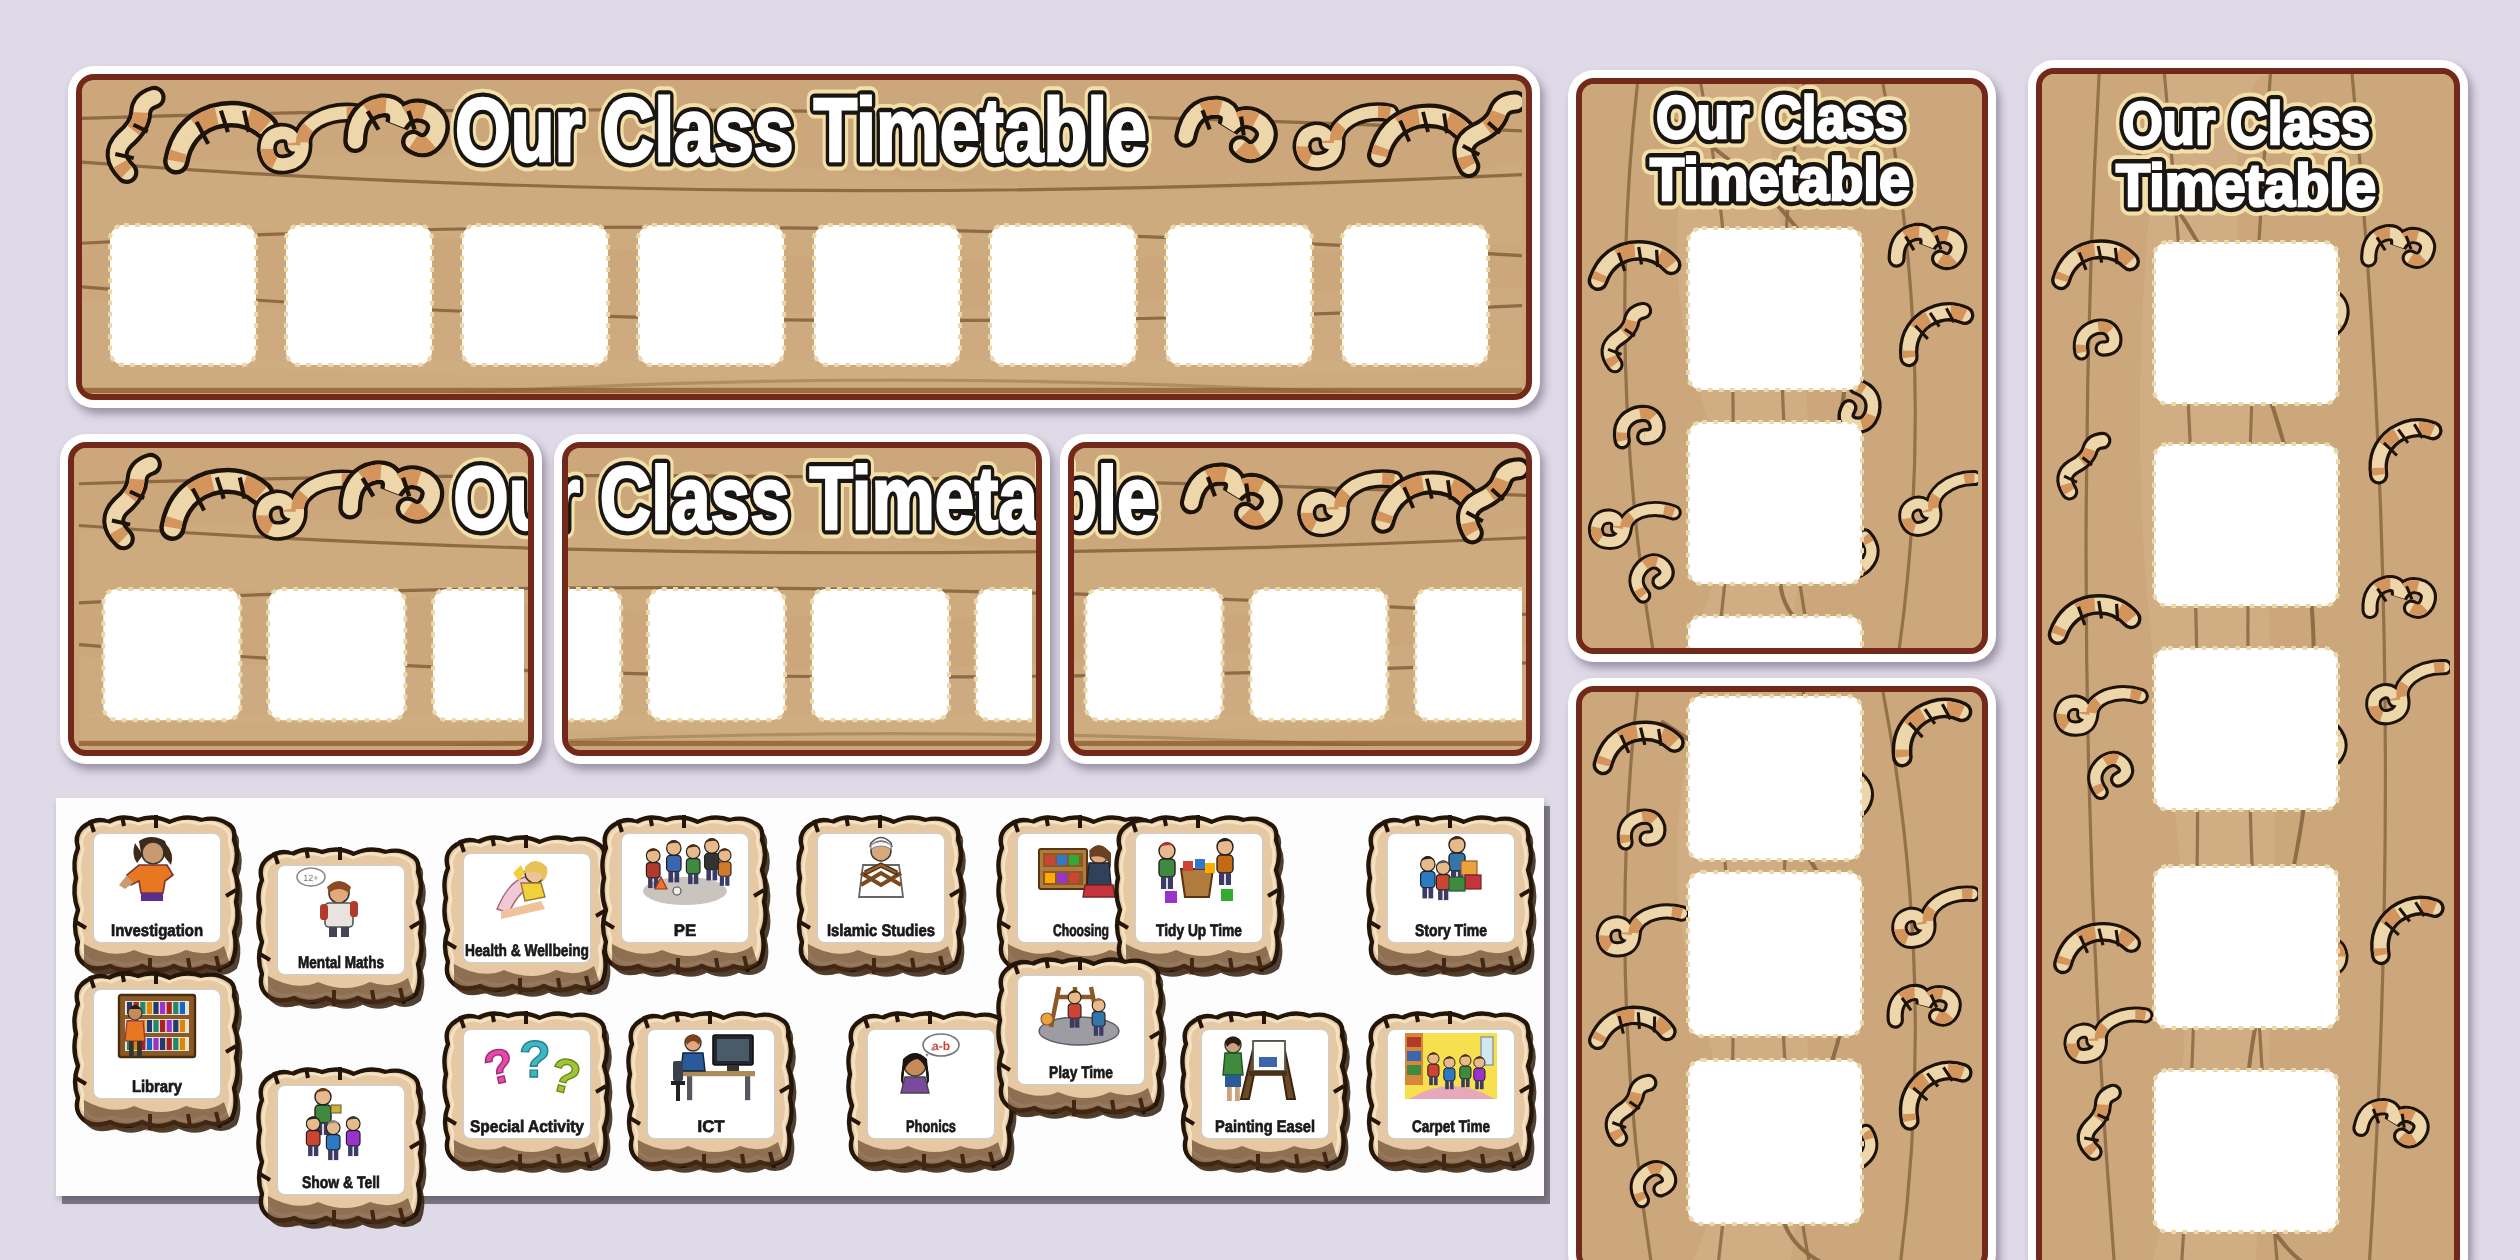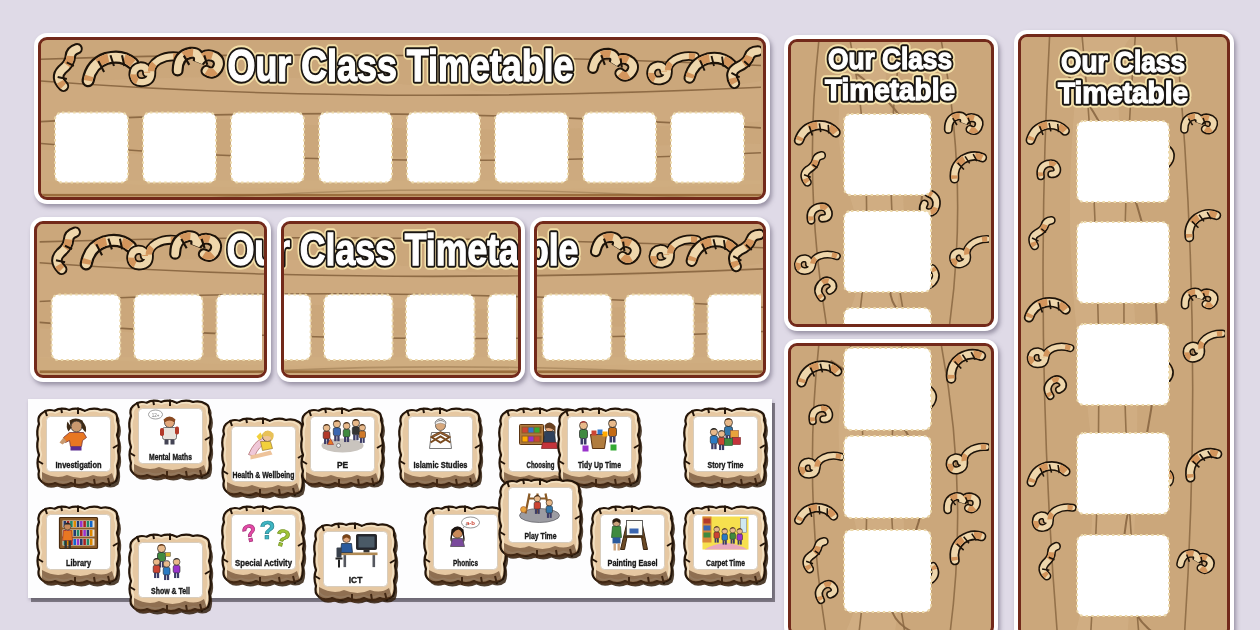--- a/index.html
+++ b/index.html
@@ -288,21 +288,21 @@
           <path d="M12 3 Q10 9 13 13 L16 9 Z" fill="#3d2a16"></path>
           <path d="M27 3 Q32 8 30 14 L26 9 Z" fill="#3d2a16"></path>
           <path d="M14 14 L28 14 L31 19 L27 22 L26 28 L15 28 L14 22 L10 24 L8 19 Z" fill="#e87722" stroke="#733" stroke-width="0.8"></path>
           <path d="M8 19 L4 24 L7 26 L11 23 Z" fill="#c9996f"></path>
           <rect x="15" y="28" width="11" height="4" fill="#5b2d91"></rect>
         </g>
       </g>
 <text x="45.5" y="64" text-anchor="middle" font-family="Liberation Sans, sans-serif" font-weight="bold" font-size="8.4" fill="#191919" stroke="#191919" stroke-width="0.35" textLength="46" lengthAdjust="spacingAndGlyphs">Investigation</text>
 </svg></div>
 
-<div style="position:absolute;left:125.4px;top:396px;width:91px;height:90px">
+<div style="position:absolute;left:125.4px;top:420px;width:91px;height:90px">
 <svg width="91" height="90" viewBox="0 0 91 90">
 <use href="#parch"></use>
 
 <rect x="13.5" y="12.5" width="64" height="55" rx="4" fill="#fff" stroke="#d8cdbd" stroke-width="1"></rect>
 <g transform="translate(22.5 14.5)">
         <g>
           <ellipse cx="8" cy="4" rx="7" ry="4.5" fill="#fff" stroke="#888" stroke-width="0.8"></ellipse>
           <text x="8" y="6" font-size="4.5" text-anchor="middle" font-family="Liberation Sans" fill="#777">12+</text>
           <circle cx="22" cy="12" r="5" fill="#e3a87c" stroke="#333" stroke-width="0.8"></circle>
           <path d="M16 9 Q22 3 28 9 L27 12 Q22 8 17 12 Z" fill="#8a4a22"></path>
@@ -488,21 +488,21 @@
             <rect x="6.4" y="17" width="2.6" height="6" fill="#3b3b66"></rect>
           </g>
           <rect x="28" y="12" width="8" height="7" fill="#e8a33c" stroke="#953" stroke-width="0.6"></rect>
           <rect x="30" y="19" width="8" height="7" fill="#c4343c" stroke="#722" stroke-width="0.6"></rect>
           <rect x="22" y="20" width="8" height="7" fill="#3f8a3f" stroke="#253" stroke-width="0.6"></rect>
         </g>
       </g>
 <text x="45.5" y="64" text-anchor="middle" font-family="Liberation Sans, sans-serif" font-weight="bold" font-size="8.4" fill="#191919" stroke="#191919" stroke-width="0.35" textLength="36" lengthAdjust="spacingAndGlyphs">Story Time</text>
 </svg></div>
 
-<div style="position:absolute;left:33.0px;top:502px;width:91px;height:90px">
+<div style="position:absolute;left:33.0px;top:482px;width:91px;height:90px">
 <svg width="91" height="90" viewBox="0 0 91 90">
 <use href="#parch"></use>
 
 <rect x="13.5" y="12.5" width="64" height="55" rx="4" fill="#fff" stroke="#d8cdbd" stroke-width="1"></rect>
 <g transform="translate(22.5 14.5)">
         <g>
           <rect x="4" y="1" width="38" height="31" rx="1" fill="#8a5a26" stroke="#4a2c10" stroke-width="1.2"></rect>
           <rect x="7" y="4" width="32" height="7" fill="#e8e0d4"></rect>
           <rect x="7" y="13" width="32" height="7" fill="#e8e0d4"></rect>
           <rect x="7" y="22" width="32" height="7" fill="#e8e0d4"></rect>
@@ -592,21 +592,21 @@
 <g transform="translate(22.5 14.5)">
         <g font-family="Liberation Sans, sans-serif" font-weight="bold">
           <text x="4" y="26" font-size="24" fill="#e54aa8" stroke="#a12c74" stroke-width="0.7" transform="rotate(-14 6 26)">?</text>
           <text x="19" y="22" font-size="26" fill="#3fb6c4" stroke="#23808c" stroke-width="0.7">?</text>
           <text x="33" y="28" font-size="24" fill="#9fc437" stroke="#6e8c1e" stroke-width="0.7" transform="rotate(14 34 28)">?</text>
         </g>
       </g>
 <text x="45.5" y="64" text-anchor="middle" font-family="Liberation Sans, sans-serif" font-weight="bold" font-size="8.4" fill="#191919" stroke="#191919" stroke-width="0.35" textLength="57" lengthAdjust="spacingAndGlyphs">Special Activity</text>
 </svg></div>
 
-<div style="position:absolute;left:310.20000000000005px;top:519px;width:91px;height:90px">
+<div style="position:absolute;left:310.20000000000005px;top:502px;width:91px;height:90px">
 <svg width="91" height="90" viewBox="0 0 91 90">
 <use href="#parch"></use>
 
 <rect x="13.5" y="12.5" width="64" height="55" rx="4" fill="#fff" stroke="#d8cdbd" stroke-width="1"></rect>
 <g transform="translate(22.5 14.5)">
         <g>
           <rect x="24" y="1" width="20" height="15" rx="1" fill="#23262e" stroke="#111" stroke-width="0.8"></rect>
           <rect x="26" y="3" width="16" height="11" fill="#4a5a66"></rect>
           <rect x="31" y="16" width="6" height="3" fill="#333"></rect>
           <rect x="8" y="19" width="37" height="2.6" fill="#b08a54"></rect>

